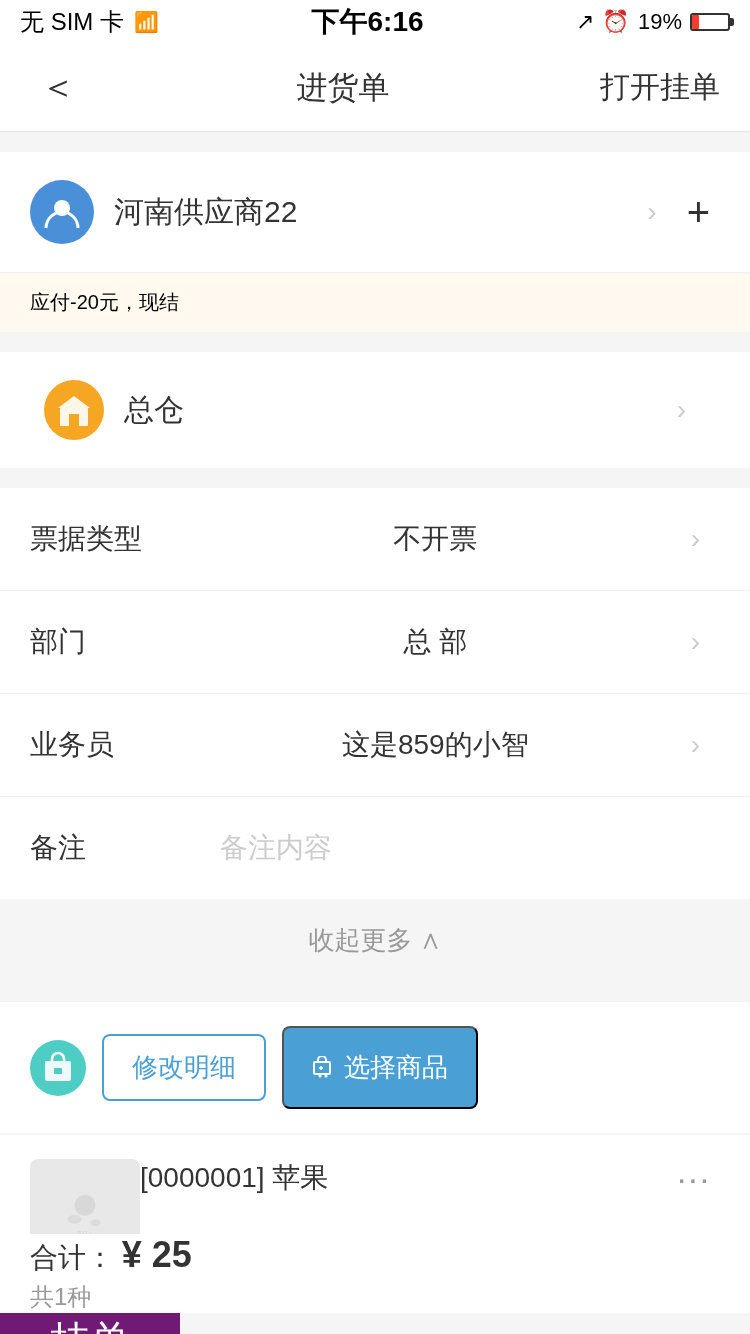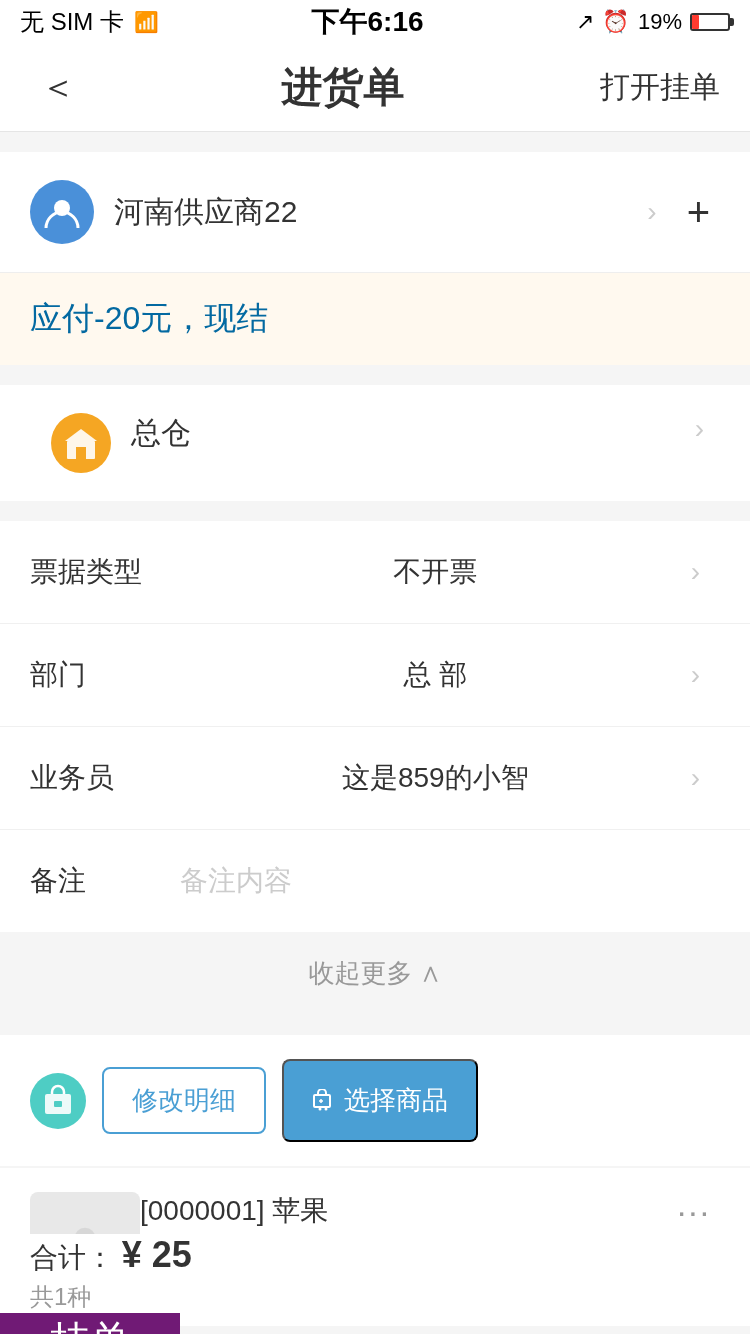--- a/index.html
+++ b/index.html
@@ -63,22 +63,22 @@
       padding: 0 30px;
       border-bottom: 1px solid #e5e5e5;
     }
     .nav-back {
       font-size: 36px;
       color: #333;
       cursor: pointer;
       padding: 10px;
     }
     .nav-title {
-      font-size: 41px;
-      font-weight: 700;
+      font-size: 31px;
+      font-weight: 400;
       color: #333;
     }
     .nav-action {
       font-size: 30px;
       color: #333;
       cursor: pointer;
     }
 
     
     .section-gap {
@@ -125,32 +125,31 @@
     .plus-btn {
       font-size: 40px;
       color: #333;
       cursor: pointer;
       padding: 0 10px;
     }
 
     
     .notice-bar {
       background: #fff9ef;
-      padding: 24px 30px;
-      font-size: 32px;
-      color: #0369a1;
+      padding: 16px 30px;
+      font-size: 20px;
+      color: #000000;
     }
 
     
     .warehouse-row {
       display: flex;
-      align-items: flex-start;
-      padding: 28px 26px;
-      background: #fff;
-      margin-left: 25px;
+      align-items: center;
+      padding: 28px 44px;
+      background: #fff;
     }
     .warehouse-icon {
       width: 60px;
       height: 60px;
       border-radius: 50%;
       background: #f5a623;
       display: flex;
       align-items: center;
       justify-content: center;
       margin-right: 20px;
@@ -168,20 +167,21 @@
     }
     .form-row {
       display: flex;
       align-items: center;
       padding: 32px 30px;
       border-bottom: 1px solid #f0f0f0;
       cursor: pointer;
     }
     .form-row:last-child {
       border-bottom: none;
+      gap: 40px;
     }
     .form-label {
       font-size: 28px;
       color: #333;
       width: 140px;
       flex-shrink: 0;
     }
     .form-value {
       flex: 1;
       font-size: 28px;

